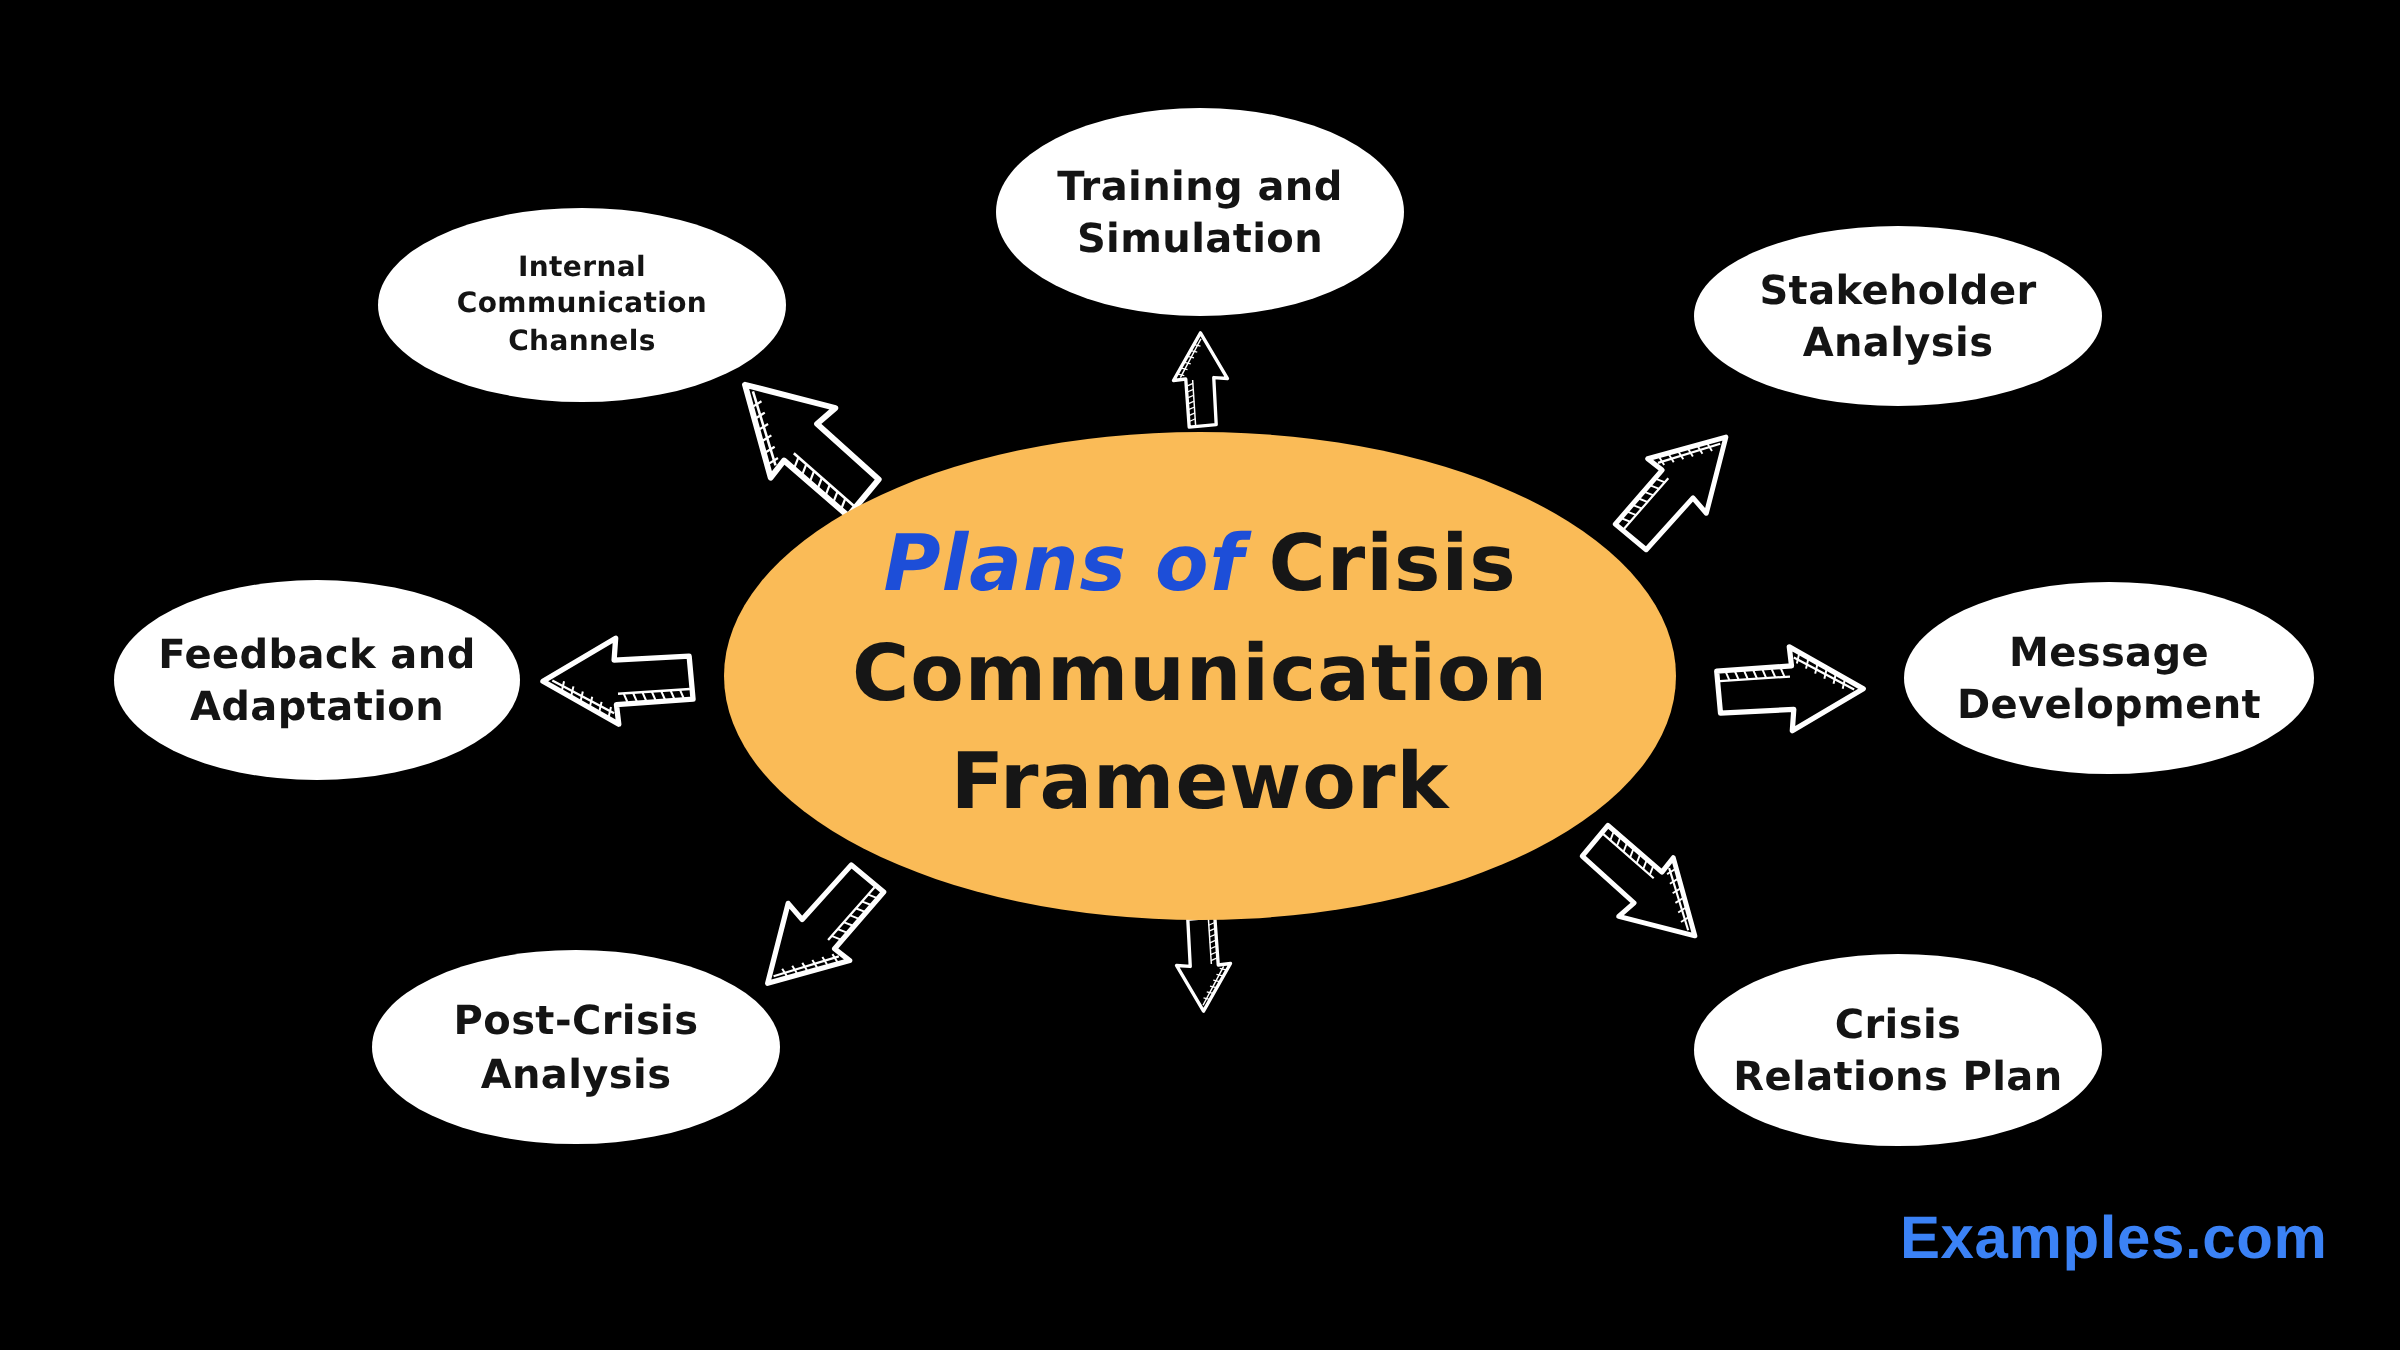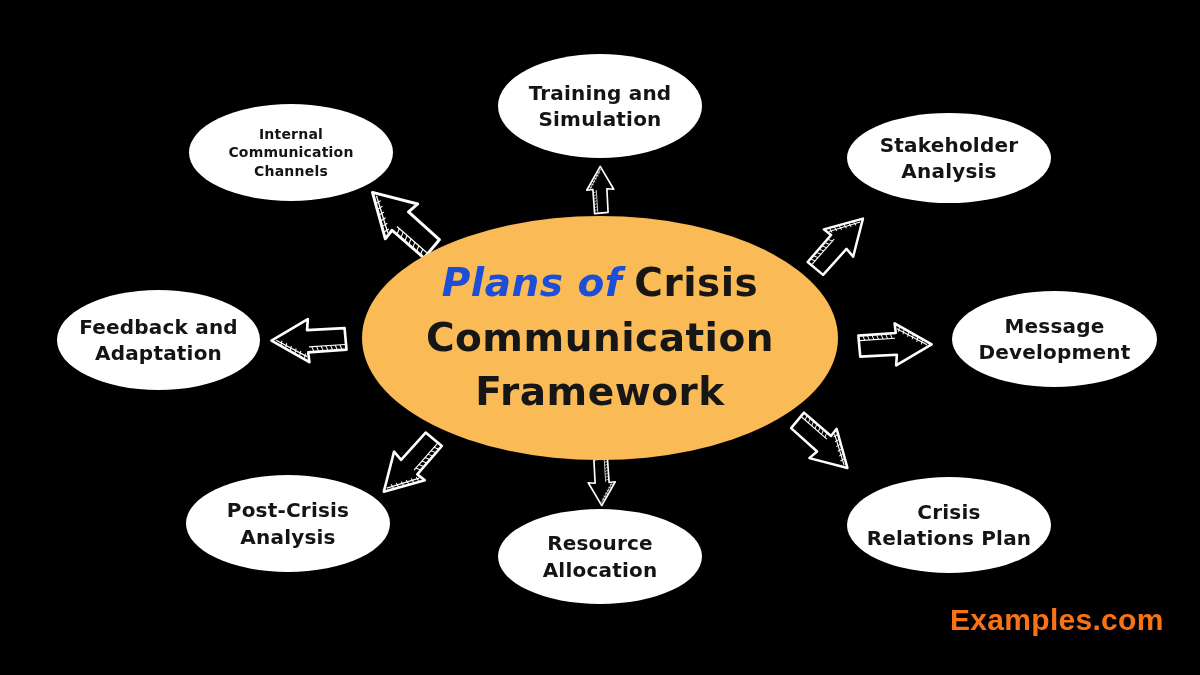--- a/index.html
+++ b/index.html
@@ -27,21 +27,21 @@
     text-align:center; color:#141414; font-weight:bold; font-size:20px;
     line-height:1.32; z-index:2; letter-spacing:0.2px;
   }
   .node span { display:block; white-space:nowrap; }
   
   .arrow { position:absolute; z-index:1; }
   .arrow svg { display:block; width:100%; height:100%; overflow:visible; }
   
   .brand {
     position:absolute; left:950px; top:603px;
-    color:#f97316; font-weight:bold; font-size:30px;
+    color:#3b82f6; font-weight:bold; font-size:30px;
     font-family:"Liberation Sans","DejaVu Sans",sans-serif;
     letter-spacing:0.3px;
   }
 </style>
 </head>
 <body>
 
 <div class="stage">
 
   <svg width="0" height="0" style="position:absolute" aria-hidden="true">
@@ -81,24 +81,20 @@
   <div class="node" style="left:952px; top:291px; width:205px; height:96px;">
     <span>Message</span>
     <span>Development</span>
   </div>
 
   <div class="node" style="left:847px; top:477px; width:204px; height:96px;">
     <span>Crisis</span>
     <span>Relations Plan</span>
   </div>
 
-  <div class="node" style="left:498px; top:509px; width:204px; height:95px;">
-    <span>Resource</span>
-    <span>Allocation</span>
-  </div>
 
   <div class="node" style="left:186px; top:475px; width:204px; height:97px;">
     <span>Post-Crisis</span>
     <span>Analysis</span>
   </div>
 
   <div class="node" style="left:57px; top:290px; width:203px; height:100px;">
     <span>Feedback and</span>
     <span>Adaptation</span>
   </div>

